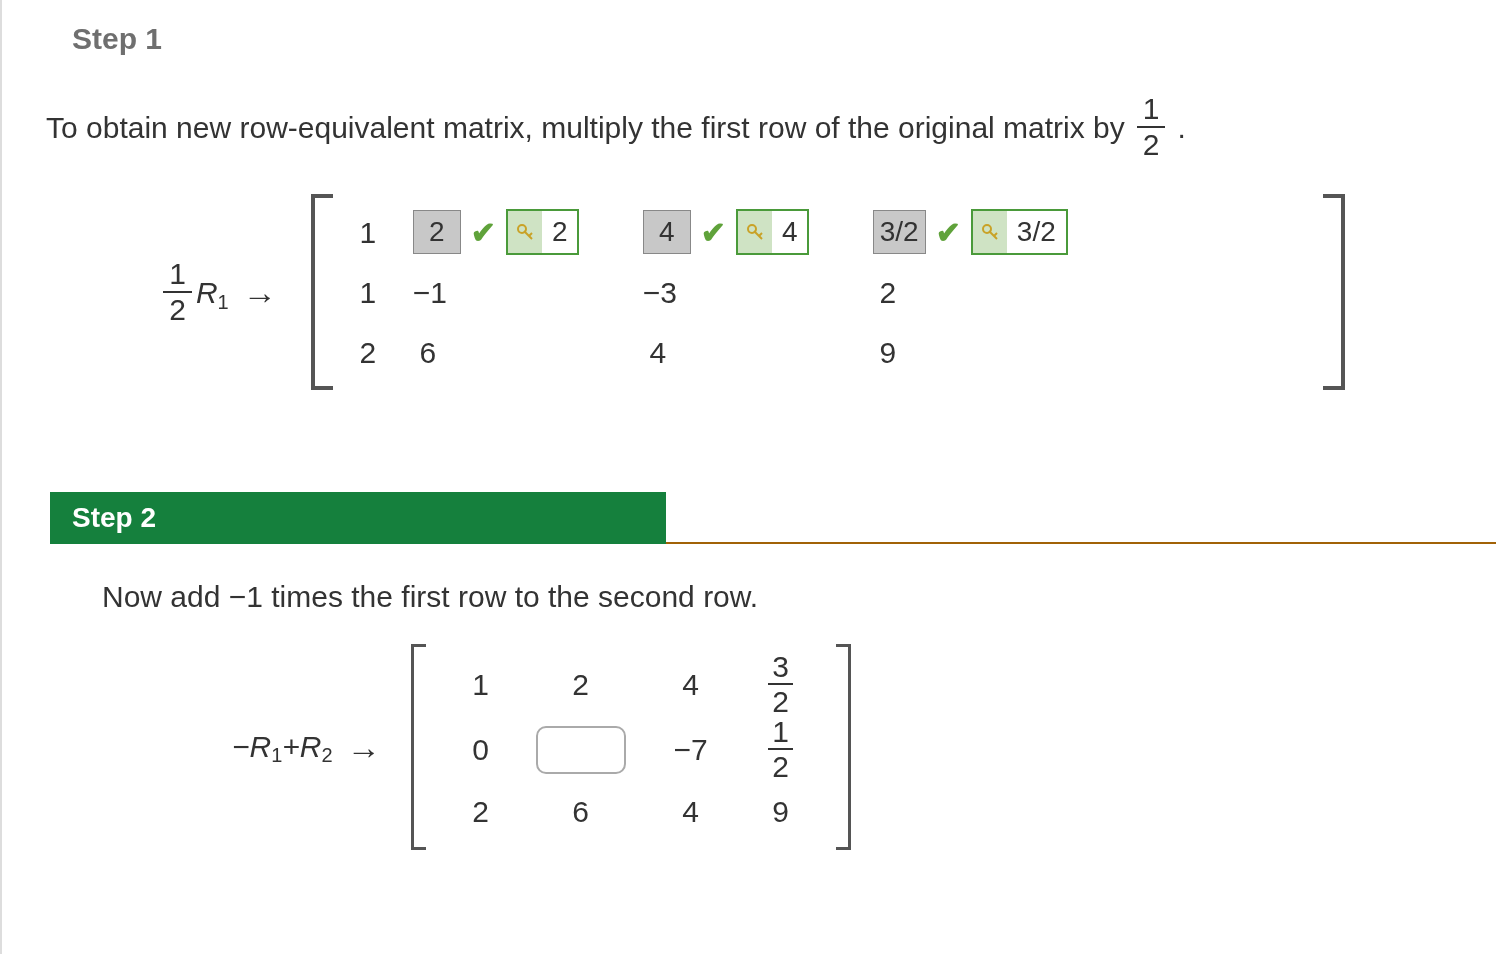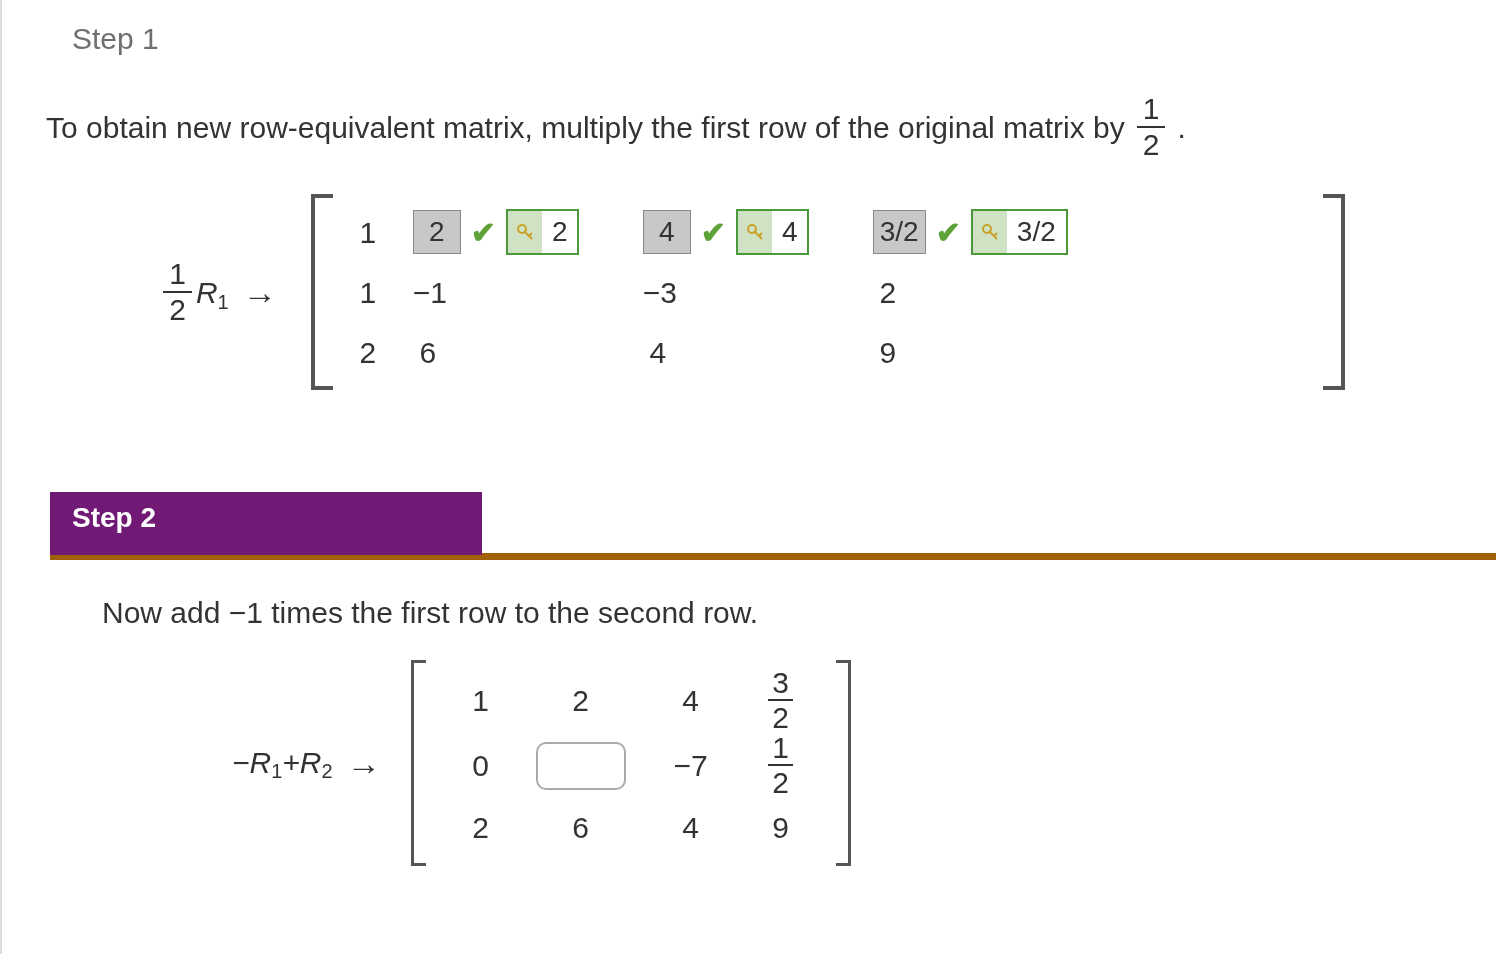--- a/index.html
+++ b/index.html
@@ -1,17 +1,17 @@
 <!DOCTYPE html>
 <html><head>
 <meta charset="utf-8">
 <style>
   html,body{margin:0;padding:0;background:#fff;font-family:Verdana,Geneva,sans-serif;color:#333;}
   .page{width:1502px;min-height:954px;position:relative;border-left:2px solid #ddd;box-sizing:border-box;}
-  .step1-header{padding:22px 0 0 70px;font-size:30px;font-weight:normal;color:#6f6f6f;}
+  .step1-header{padding:22px 0 0 70px;font-size:30px;font-weight:bold;color:#6f6f6f;}
   .step1-body{padding:38px 44px 0 44px;font-size:30px;color:#333;line-height:1.3;}
   .instr{display:flex;align-items:center;flex-wrap:wrap;gap:8px;}
   .frac{display:inline-flex;flex-direction:column;align-items:center;vertical-align:middle;line-height:1;margin:0 4px;}
   .frac .num{border-bottom:2px solid #333;padding:0 6px 2px 6px;}
   .frac .den{padding-top:2px;}
   .matrix-area{margin-top:34px;display:flex;align-items:center;justify-content:center;}
   .rowop{display:flex;align-items:center;font-size:30px;margin-right:20px;}
   .rowop .sub{font-size:20px;position:relative;top:10px;}
   .arrow{font-size:34px;margin:0 14px;}
   .lbracket,.rbracket{width:18px;align-self:stretch;border:4px solid #555;}
@@ -22,22 +22,22 @@
   .cell{display:flex;align-items:center;justify-content:flex-start;font-size:30px;gap:10px;}
   .cell.center{justify-content:center;}
   .plain{min-width:30px;text-align:center;}
   .given-box{display:inline-flex;align-items:center;justify-content:center;min-width:34px;height:42px;padding:0 6px;background:#c8c8c8;border:1px solid #888;font-size:28px;color:#333;}
   .check{color:#5fa23a;font-size:30px;font-weight:bold;}
   .answer-box{display:inline-flex;align-items:center;height:42px;border:2px solid #4a9a3a;background:#fff;overflow:hidden;}
   .answer-box .key{width:34px;height:100%;background:#cfe3c4;display:flex;align-items:center;justify-content:center;}
   .answer-box .val{padding:0 10px;font-size:28px;color:#333;}
   .key svg{display:block;}
   .step2-wrap{margin-top:100px;}
-  .step2-tab{display:inline-block;background:#701a75;color:#fff;font-size:28px;font-weight:bold;padding:10px 28px 21px 22px;margin-left:48px;position:relative;top:2px;width:432px;box-sizing:border-box;}
-  .step2-box{border-top:7px solid #a16207;margin-left:48px;margin-right:6px;padding:36px 52px 60px 52px;}
+  .step2-tab{display:inline-block;background:#15803d;color:#fff;font-size:28px;font-weight:bold;padding:10px 28px 10px 22px;margin-left:48px;position:relative;top:2px;width:616px;box-sizing:border-box;}
+  .step2-box{border-top:2px solid #a16207;margin-left:48px;margin-right:6px;padding:36px 52px 60px 52px;}
   .step2-box .text{font-size:30px;color:#333;}
   .mgrid.step2{grid-template-columns:70px 110px 90px 70px;grid-auto-rows:minmax(60px,auto);align-items:center;column-gap:10px;}
   .input-blank{width:86px;height:44px;border:2px solid #aaa;border-radius:10px;background:#fff;}
   .matrix-flex{display:flex;align-items:stretch;}
   .s2-area{margin-top:30px;display:flex;align-items:center;margin-left:130px;}
   .lbracket.small,.rbracket.small{width:12px;border-width:3px;}
   .rowop2{display:flex;align-items:center;font-size:30px;font-style:italic;margin-right:16px;}
   .rowop2 .r{font-style:italic;}
   .rowop2 .sub{font-size:20px;position:relative;top:8px;font-style:normal;}
   .frac.small .num{padding:0 4px 1px 4px;}

